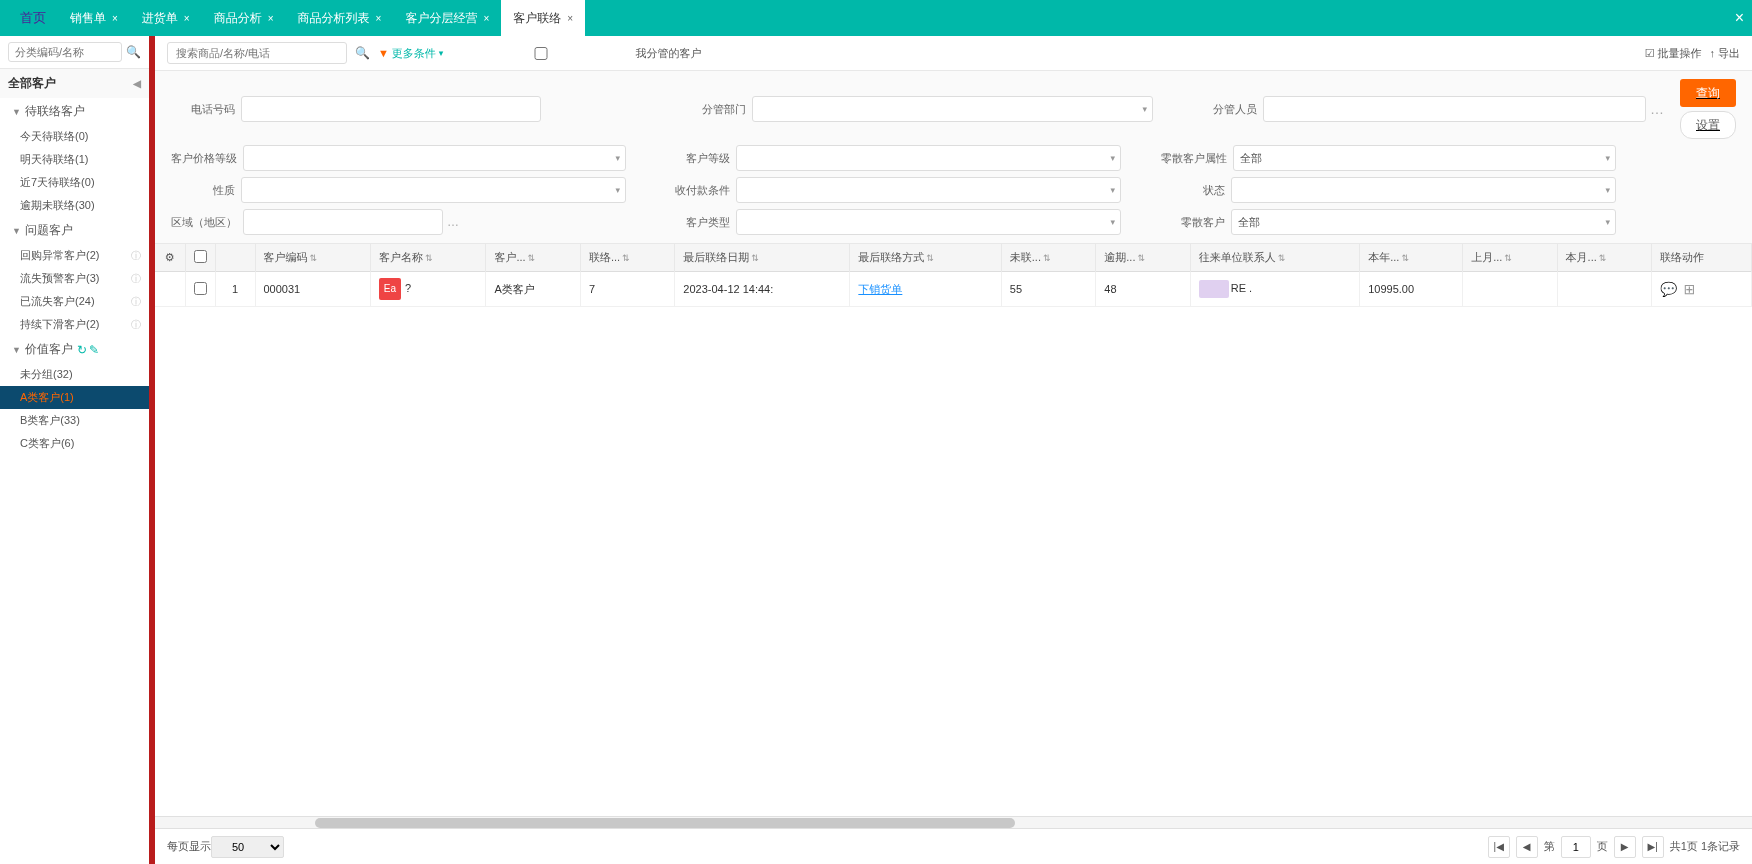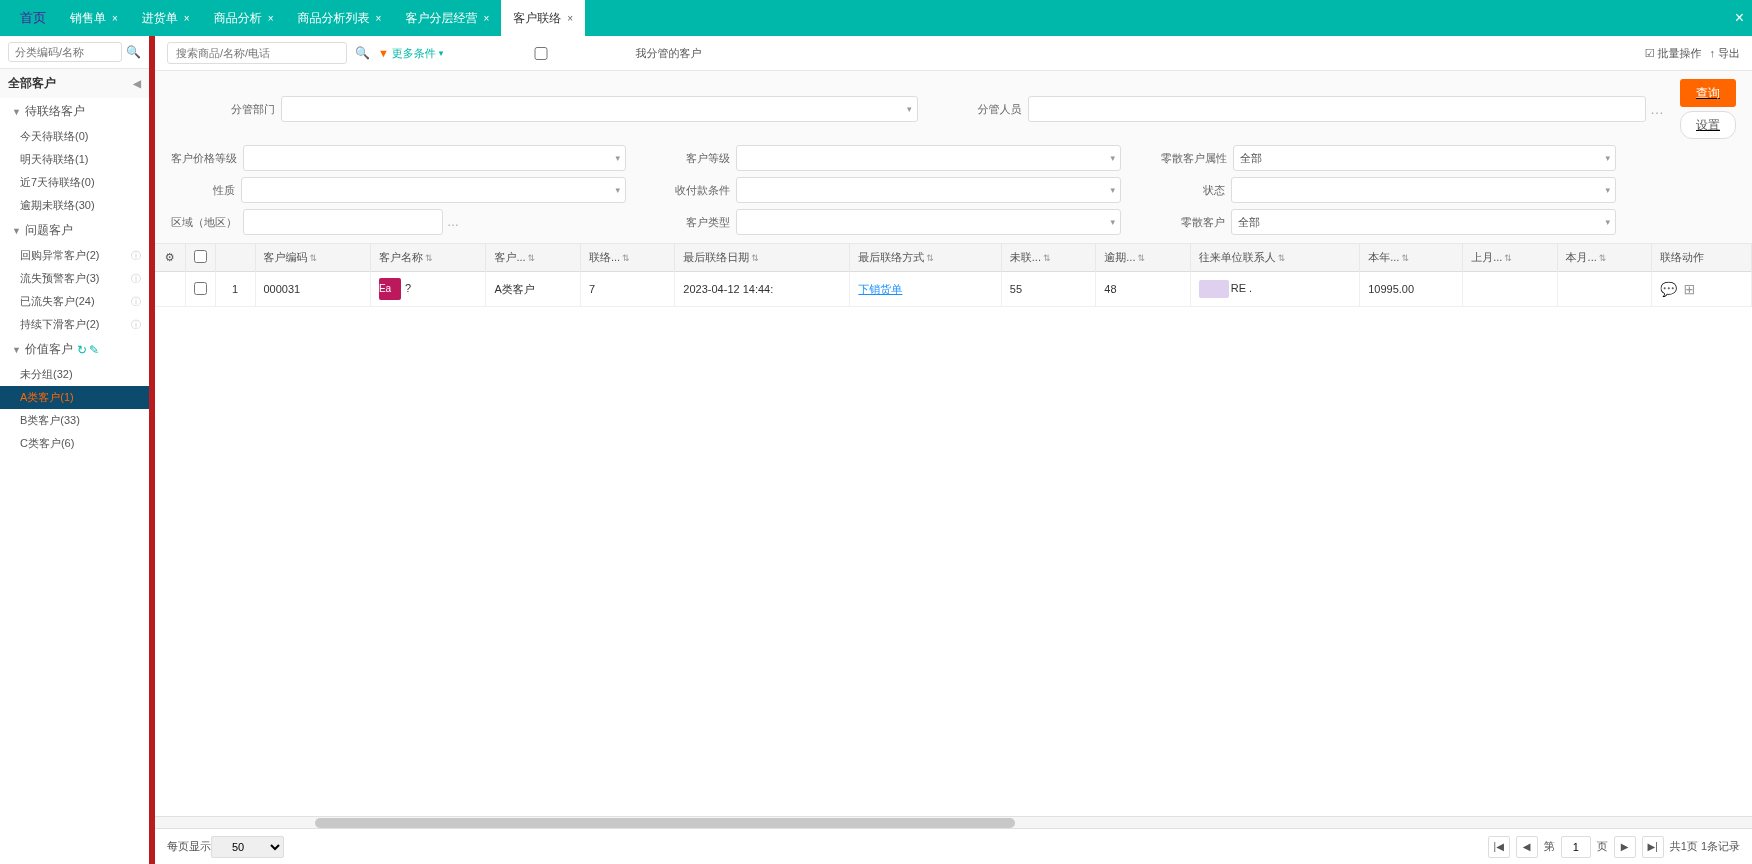--- a/index.html
+++ b/index.html
@@ -516,20 +516,24 @@
         <div class="toolbar-btn">
           <span>↑</span>
           <span>导出</span>
         </div>
       </div>
     </div>
 
     <div class="advanced-filter">
 
       <div class="filter-row">
+        <div class="filter-item">
+          <span class="filter-label">电话号码</span>
+          <input class="filter-input" type="text" style="max-width: 300px;">
+        </div>
         <div style="width:40px;"></div>
         <div class="filter-item">
           <span class="filter-label">分管部门</span>
           <div class="filter-select-wrapper">
             <select><option></option></select>
             <span class="chevron">▾</span>
           </div>
         </div>
         <div style="width:40px;"></div>
         <div class="filter-item">
@@ -651,21 +655,21 @@
             <th><span>联络动作</span></th>
           </tr>
         </thead>
         <tbody id="table-body">
           <tr class="table-row">
             <td class="gear-cell"></td>
             <td class="checkbox-cell"><input type="checkbox" style=""></td>
             <td class="num-col">1</td>
             <td>000031</td>
             <td>
-              <span style="display:inline-block;width:22px;height:22px;background:#be185d;border-radius:2px;margin-right:4px;vertical-align:middle;font-size:10px;text-align:left;line-height:22px;color:#fff;">Ea</span>?
+              <span style="display:inline-block;width:22px;height:22px;background:#ef4444;border-radius:2px;margin-right:4px;vertical-align:middle;font-size:10px;text-align:center;line-height:22px;color:#fff;">Ea</span>?
             </td>
             <td>A类客户</td>
             <td>7</td>
             <td>2023-04-12 14:44:</td>
             <td><span class="link-cell">下销货单</span></td>
             <td>55</td>
             <td>48</td>
             <td>
               <span style="display:inline-block;width:30px;height:18px;background:#e0d0f0;border-radius:2px;margin-right:2px;vertical-align:middle;"></span>RE .
             </td>

